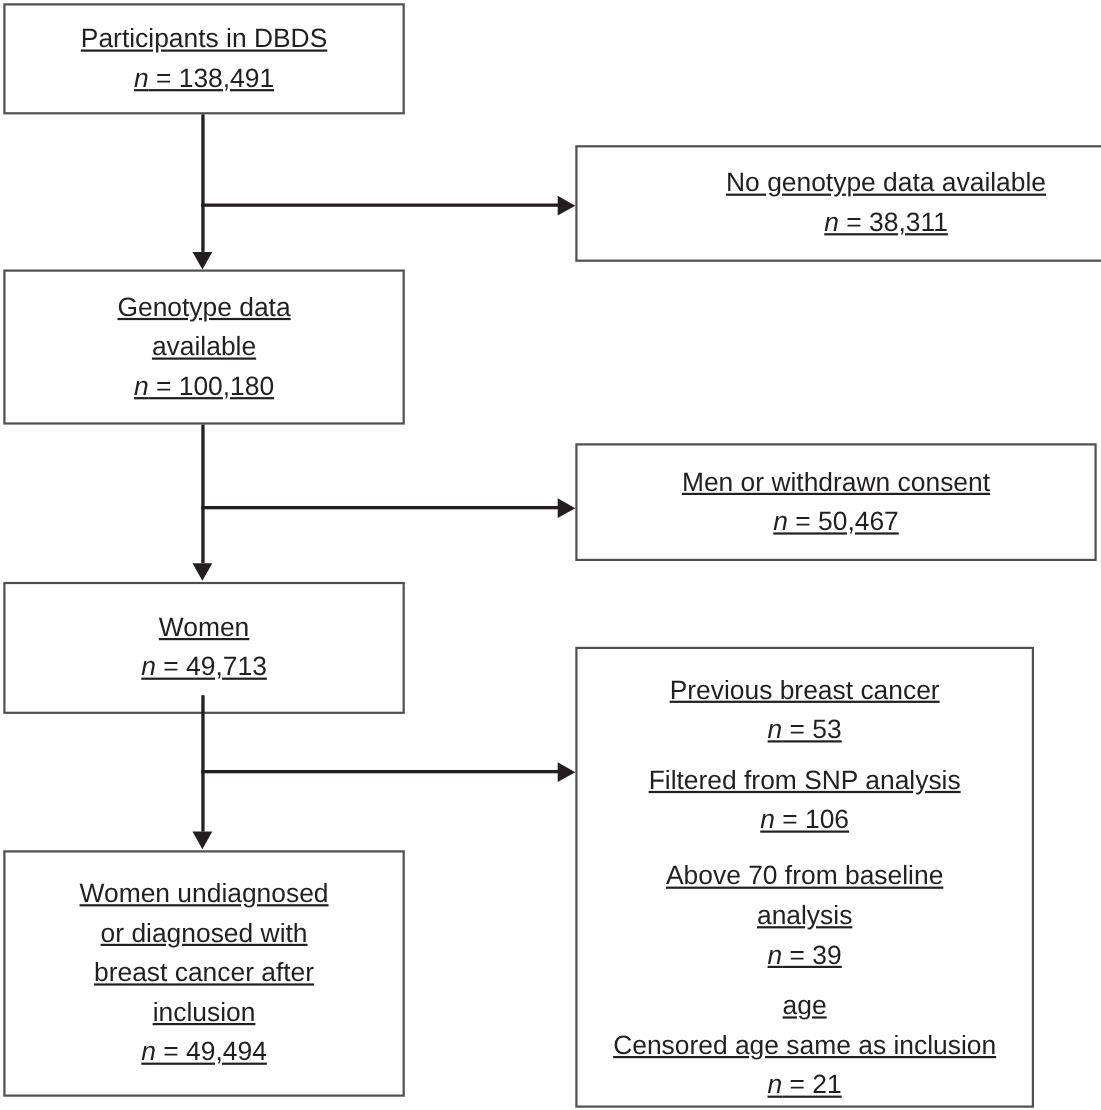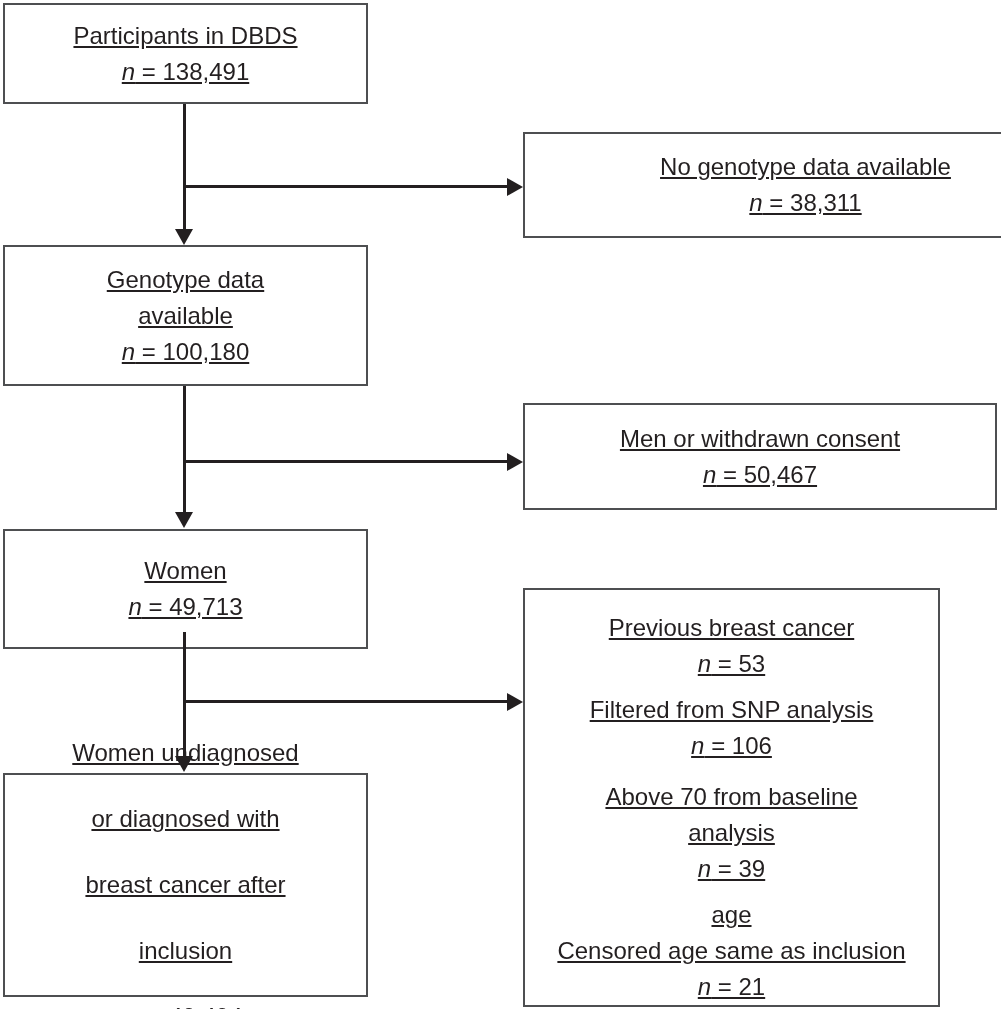--- a/index.html
+++ b/index.html
@@ -30,21 +30,21 @@
     color: #231f20;
     text-decoration: underline;
   }
   .box-participants { left: 3px;   top: 3px;   width: 365px; height: 101px; }
   .box-no-genotype  { left: 523px; top: 132px; width: 565px; height: 106px; }
   .box-genotype     { left: 3px;   top: 245px; width: 365px; height: 141px; }
   .box-men          { left: 523px; top: 403px; width: 474px; height: 107px; }
   .box-women        { left: 3px;   top: 529px; width: 365px; height: 120px; }
   .box-exclusions   { left: 523px; top: 588px; width: 417px; height: 419px;
                       justify-content: space-between; padding-top: 20px; }
-  .box-final        { left: 3px;   top: 773px; width: 365px; height: 224px; gap: 30px; }
+  .box-final        { left: 3px;   top: 773px; width: 365px; height: 224px; }
   .excl-group-3 { margin-top: 6px; }
   .nsym { font-style: italic; }
   .vline {
     position: absolute;
     width: 3px;
     background: #231f20;
   }
   .hline {
     position: absolute;
     height: 3px;

